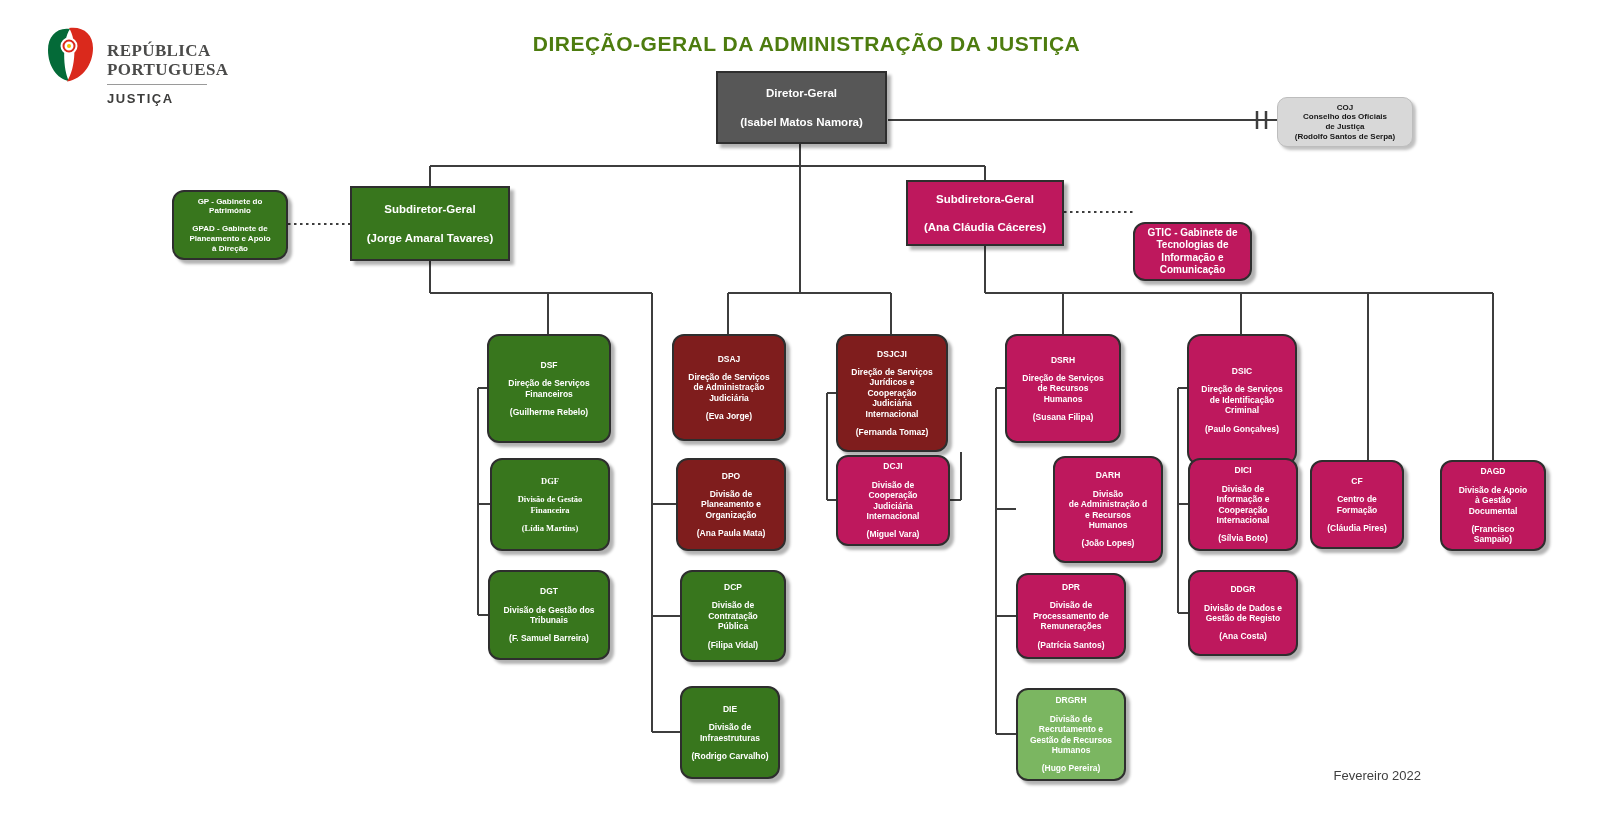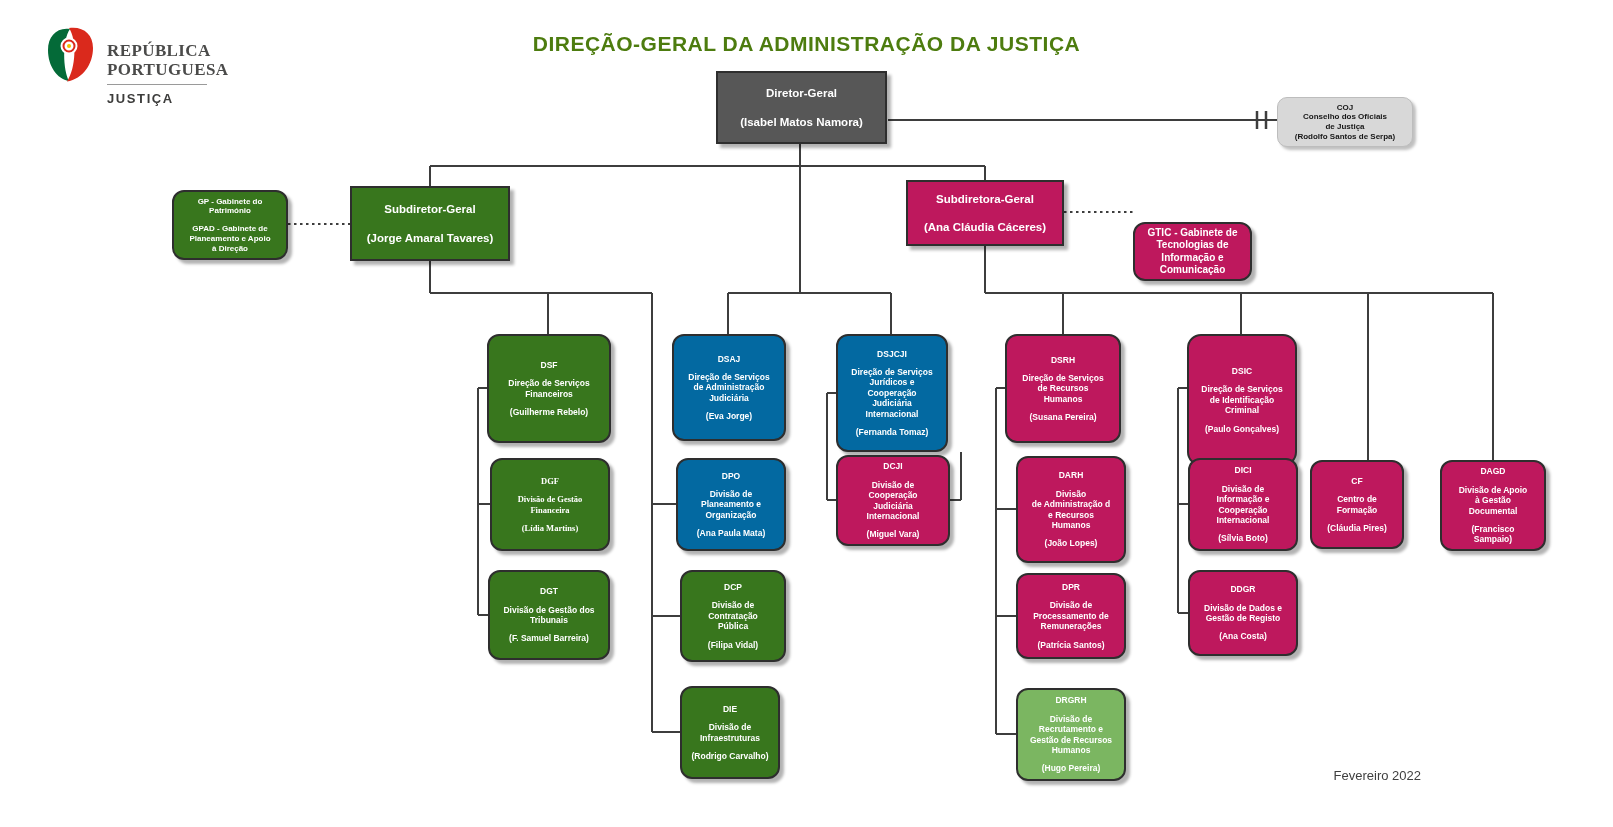--- a/index.html
+++ b/index.html
@@ -21,21 +21,21 @@
     display:flex;flex-direction:column;justify-content:center;align-items:center;
     gap:8px;padding:4px 3px;text-align:center;
     border-radius:12px;border:2px solid #2e2e2e;
     box-shadow:4px 4px 3px rgba(0,0,0,.30);
     color:#ffffff;font-size:8.5px;font-weight:bold;line-height:1.22;
   }
   .node .bt{white-space:pre-line;}
   .v-dark-green{background:#38761d;}
   .v-green{background:#be185d;}
   .v-green-light{background:#7bb661;}
-  .v-gray{background:#0369a1;}
+  .v-gray{background:#7f1d1d;}
   .v-gray-dark{background:#575757;}
   .v-light{
     background:#d8d8d8;color:#161616;border:1px solid #bdbdbd;gap:0;
     border-radius:10px;box-shadow:3px 3px 3px rgba(0,0,0,.25);
   }
   .big{font-size:11.5px;gap:14px;border-radius:0;text-align:right;}
   
   .logo{position:absolute;left:45px;top:26px;display:flex;align-items:flex-start;z-index:2;}
   .logo-text{margin-left:12px;}
   .logo-name{
@@ -168,21 +168,21 @@
 Cooperação
 Judiciária
 Internacional</div>
         <div class="bt">(Fernanda Tomaz)</div>
       </div>
       <div class="node v-green" style="left: 1005px; top: 334px; width: 116px; height: 109px;">
         <div class="bt">DSRH</div>
         <div class="bt">Direção de Serviços
 de Recursos
 Humanos</div>
-        <div class="bt">(Susana Pereira)</div>
+        <div class="bt">(Susana Filipa)</div>
       </div>
       <div class="node v-green" style="left: 1187px; top: 334px; width: 110px; height: 132px; border-radius: 14px;">
         <div class="bt">DSIC</div>
         <div class="bt">Direção de Serviços
 de Identificação
 Criminal</div>
         <div class="bt">(Paulo Gonçalves)</div>
       </div>
       <div class="node v-dark-green" style="left: 490px; top: 458px; width: 120px; height: 93px; font-family: Liberation Serif, serif;">
         <div class="bt">DGF</div>
@@ -198,21 +198,21 @@
         <div class="bt">(Ana Paula Mata)</div>
       </div>
       <div class="node v-green" style="left: 836px; top: 455px; width: 114px; height: 91px;">
         <div class="bt">DCJI</div>
         <div class="bt">Divisão de
 Cooperação
 Judiciária
 Internacional</div>
         <div class="bt">(Miguel Vara)</div>
       </div>
-      <div class="node v-green" style="left: 1016px; top: 456px; width: 110px; height: 107px;">
+      <div class="node v-green" style="left: 1053px; top: 456px; width: 110px; height: 107px;">
         <div class="bt">DARH</div>
         <div class="bt">Divisão
 de Administração d
 e Recursos
 Humanos</div>
         <div class="bt">(João Lopes)</div>
       </div>
       <div class="node v-green" style="left: 1188px; top: 458px; width: 110px; height: 93px;">
         <div class="bt">DICI</div>
         <div class="bt">Divisão de

